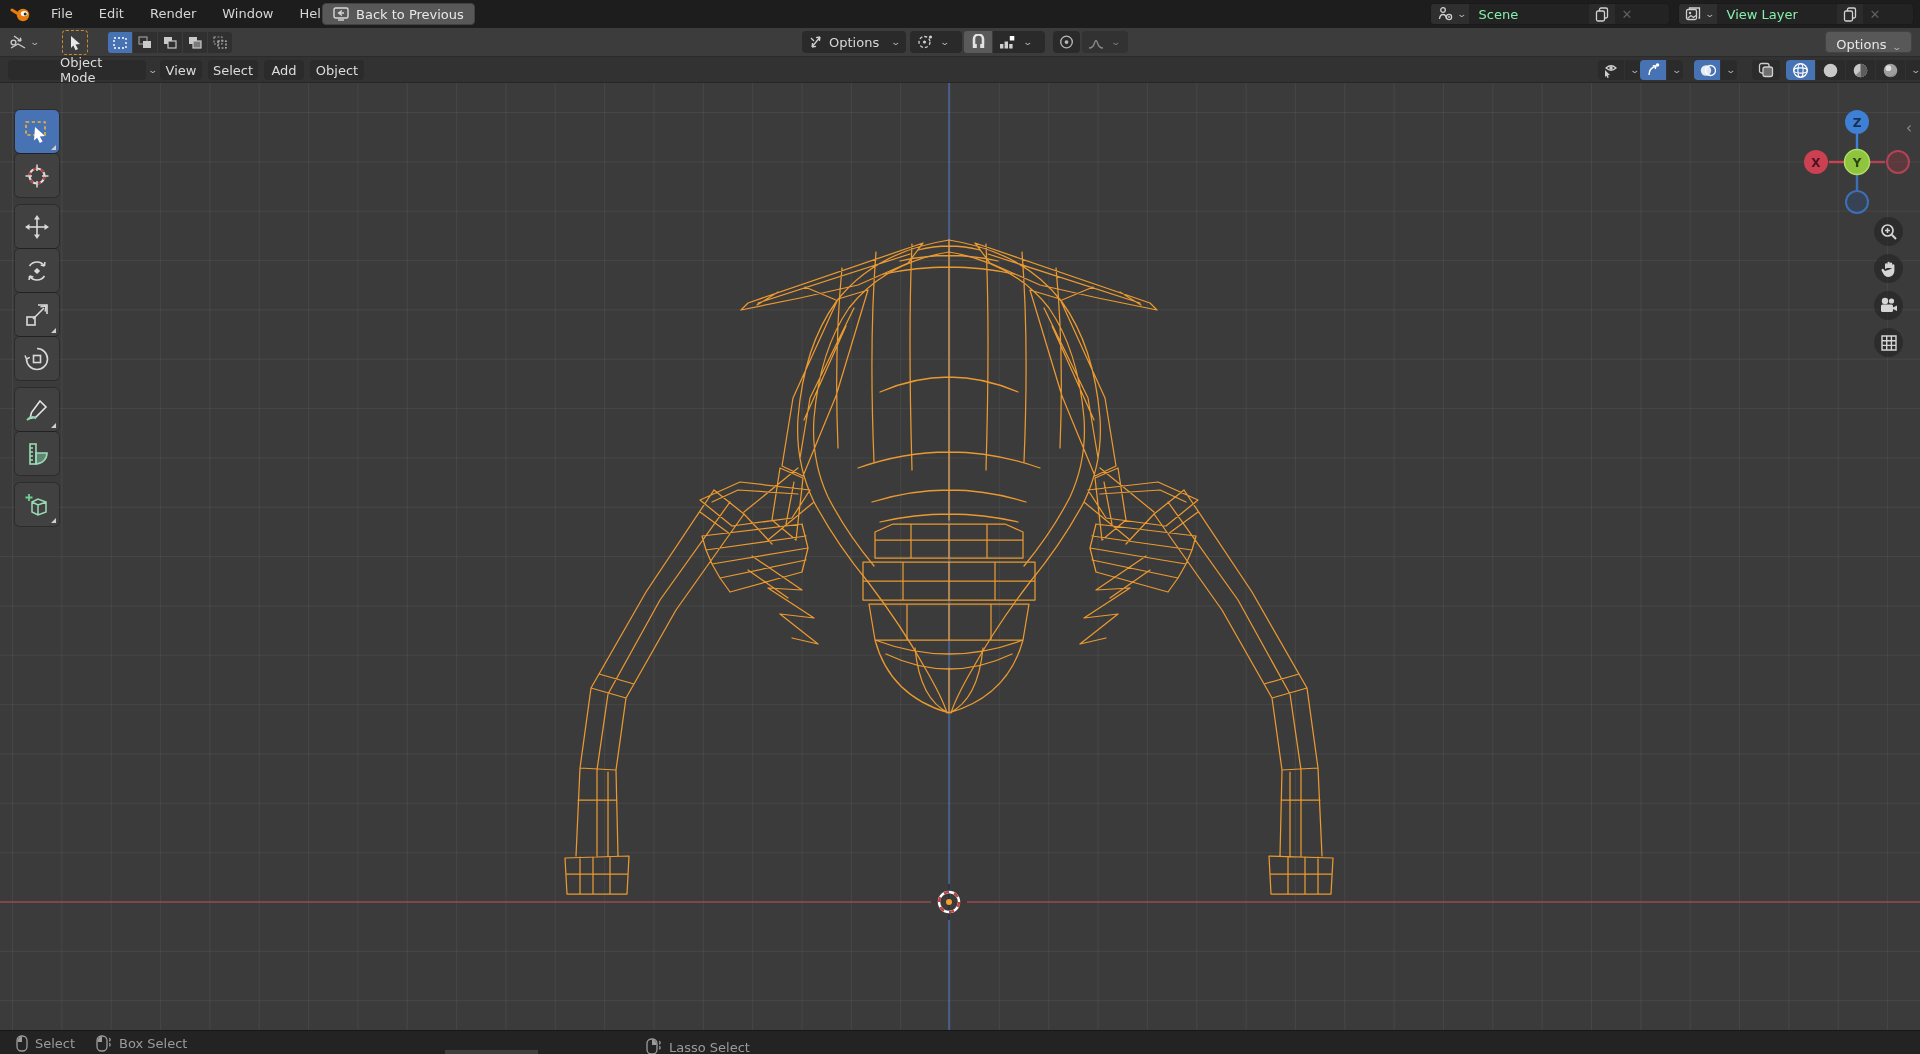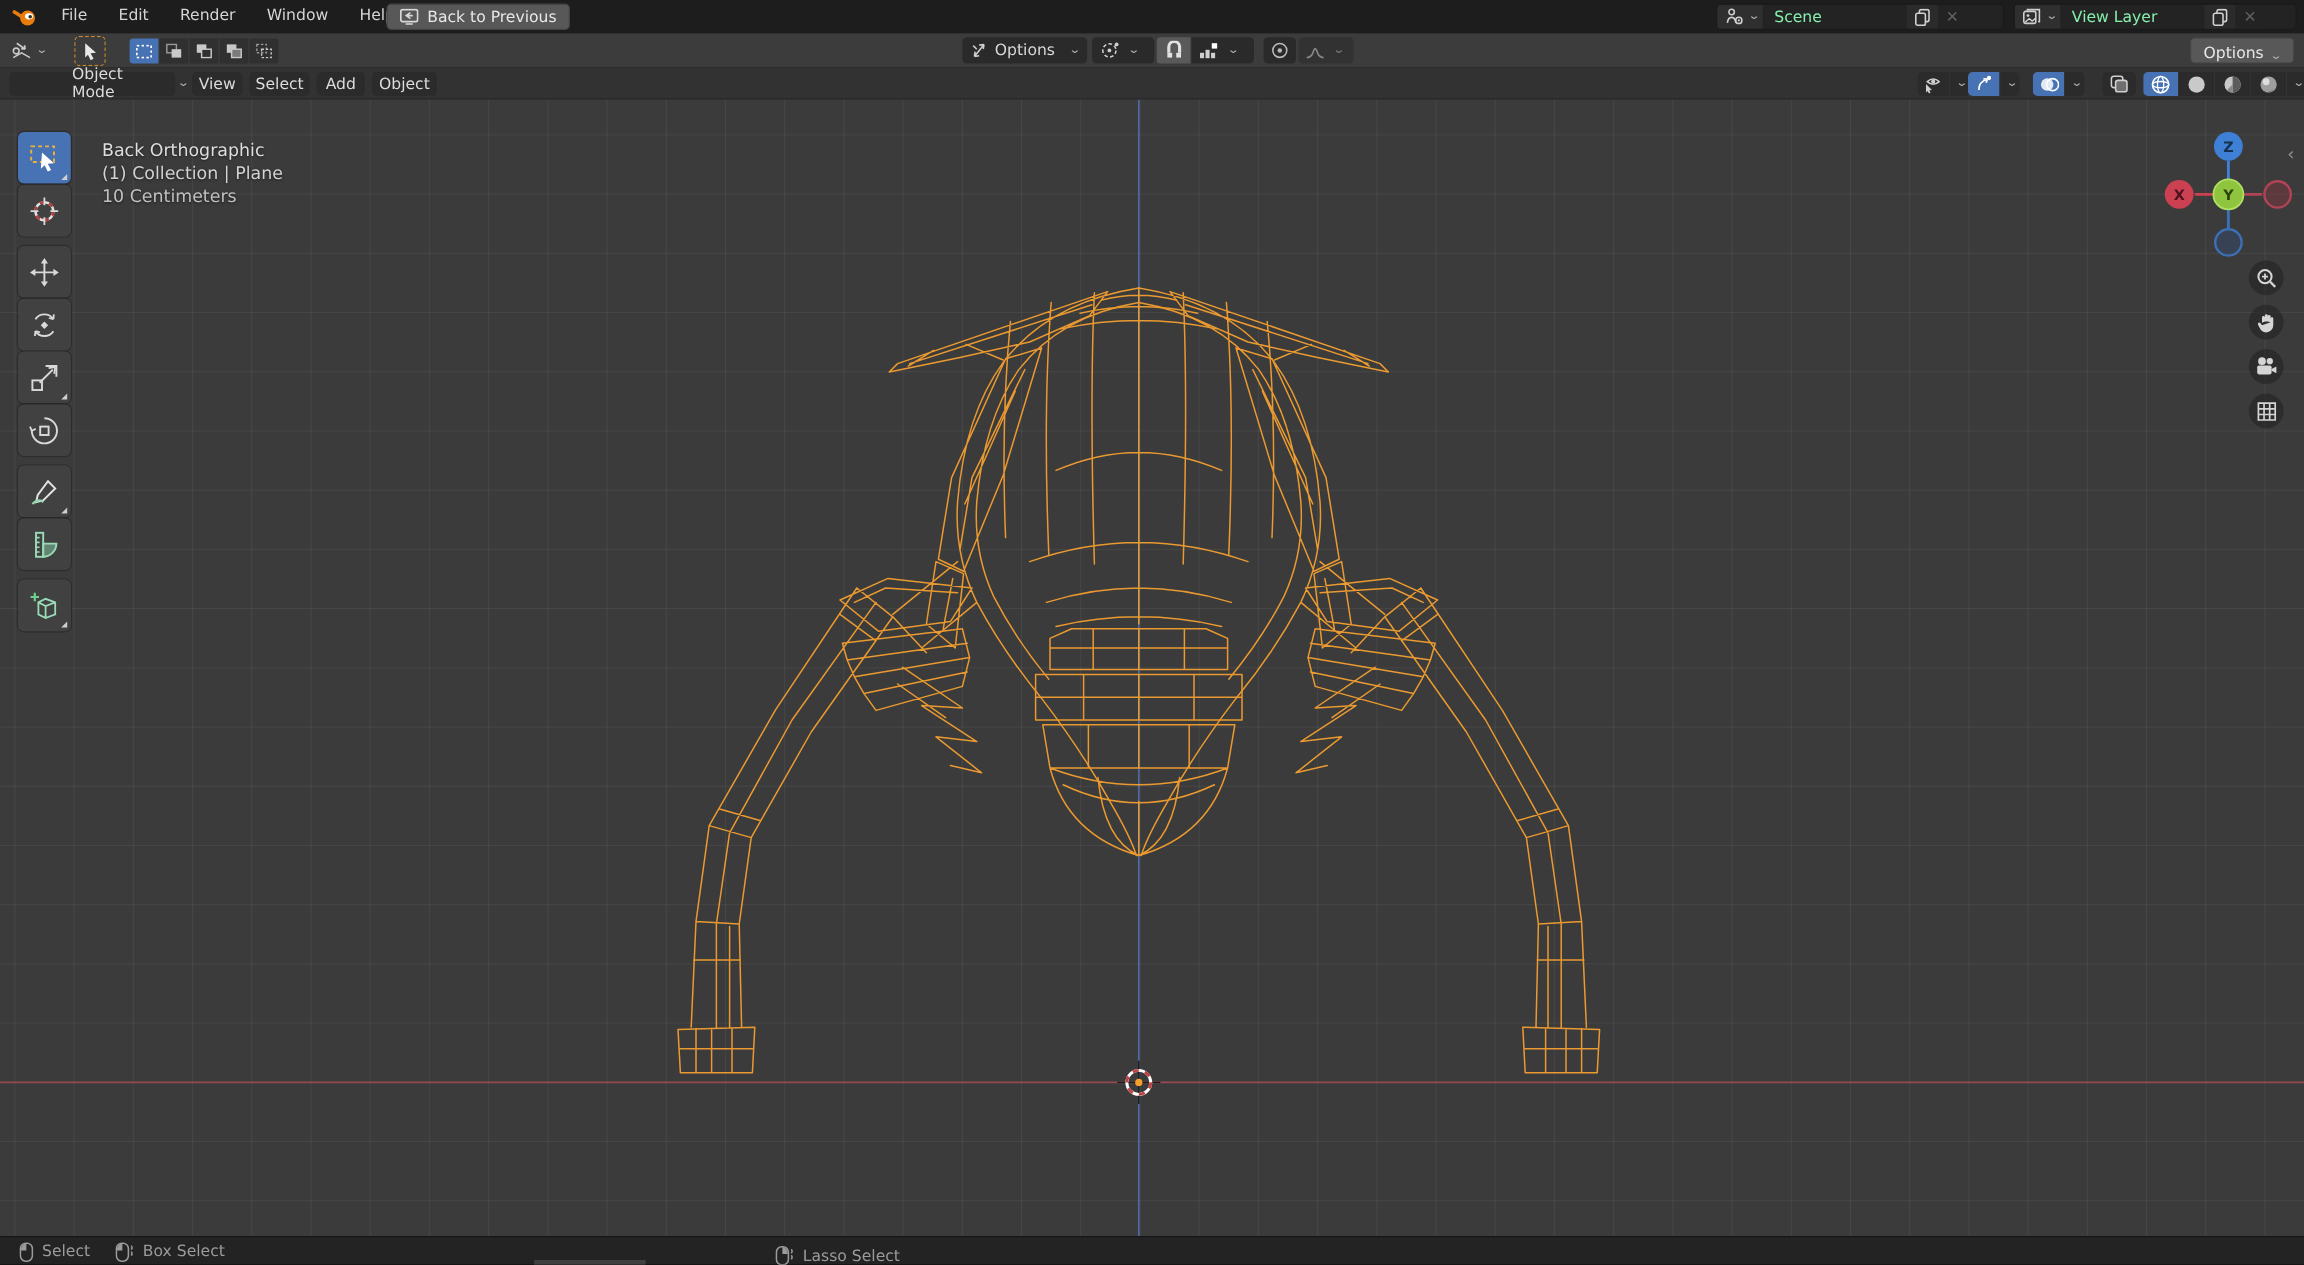--- a/index.html
+++ b/index.html
@@ -394,25 +394,20 @@
 
       <g>
         <line x1="931" y1="902" x2="967" y2="902" stroke="#1a1a1a" stroke-width="1.2"></line>
         <line x1="949" y1="884" x2="949" y2="920" stroke="#1a1a1a" stroke-width="1.2"></line>
         <circle cx="949" cy="902" r="10" fill="none" stroke="#ffffff" stroke-width="2.4"></circle>
         <circle cx="949" cy="902" r="10" fill="none" stroke="#c23f3f" stroke-width="2.4" stroke-dasharray="5.2 5.2"></circle>
         <circle cx="949" cy="902" r="3" fill="#f5a028"></circle>
       </g>
     </svg>
 
-    <div id="vp-overlay-text">
-      <div class="l1">Back Orthographic</div>
-      <div class="l2">(1) Collection | Plane</div>
-      <div class="l3">10 Centimeters</div>
-    </div>
 
     <div id="toolbar">
       <div class="tb-btn active subtool">
         <svg width="26" height="24" viewBox="0 0 26 24">
           <rect x="2" y="2" width="19" height="13" fill="none" stroke="#f0b13c" stroke-width="1.6" stroke-dasharray="3.2 2.6"></rect>
           <path d="M11 7 L21 16 L15.8 16.4 L18.6 21.6 L15.8 23 L13.2 17.8 L10 20.6 Z" fill="#ffffff"></path>
         </svg>
       </div>
       <div class="tb-btn">
         <svg width="26" height="26" viewBox="0 0 26 26">

